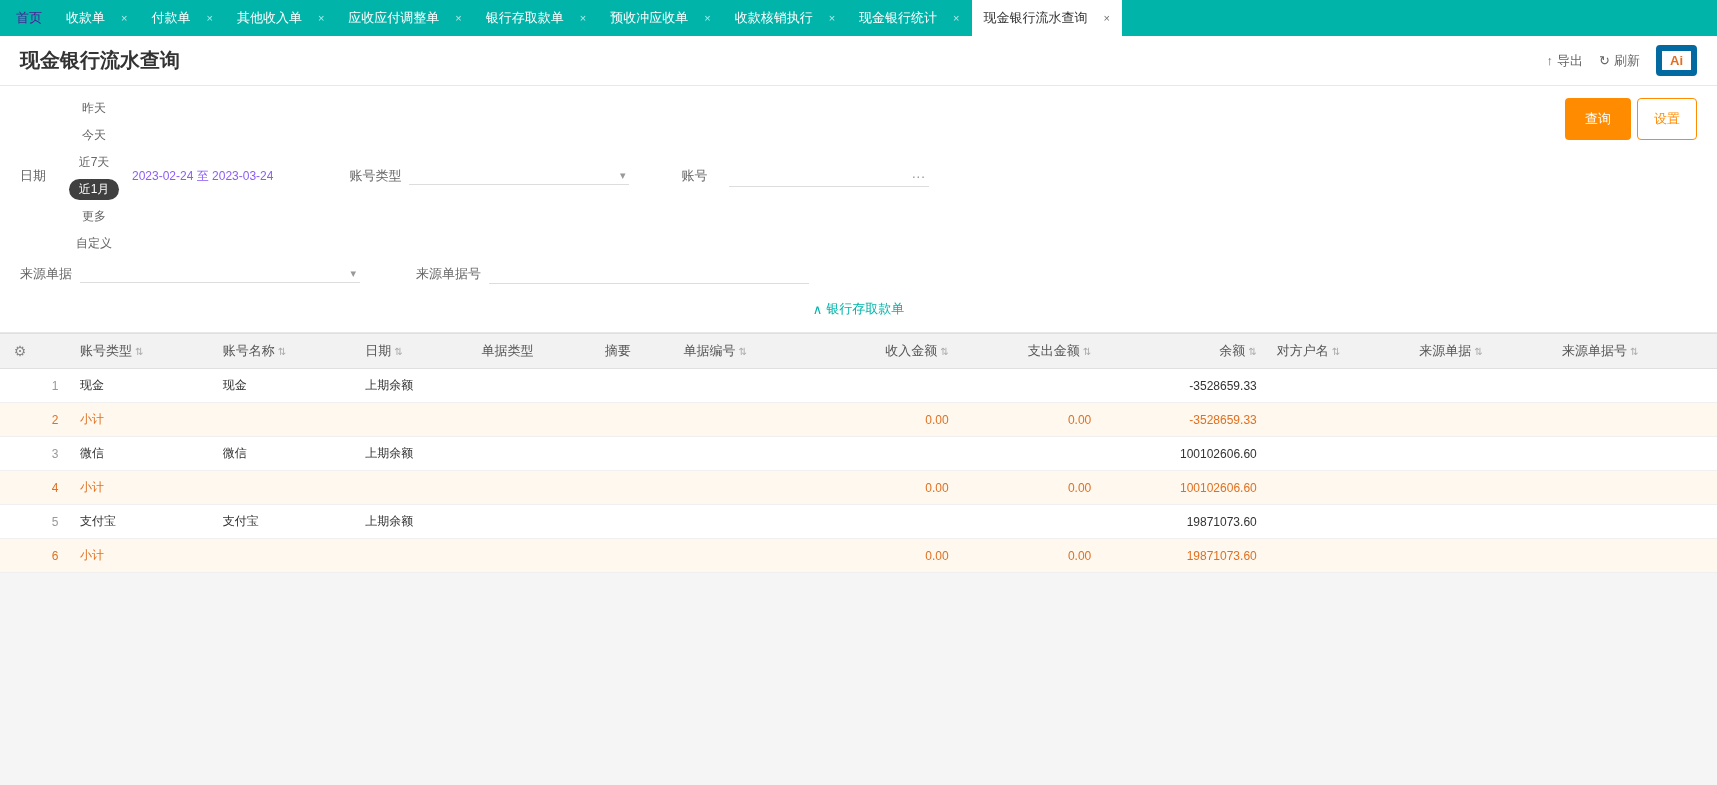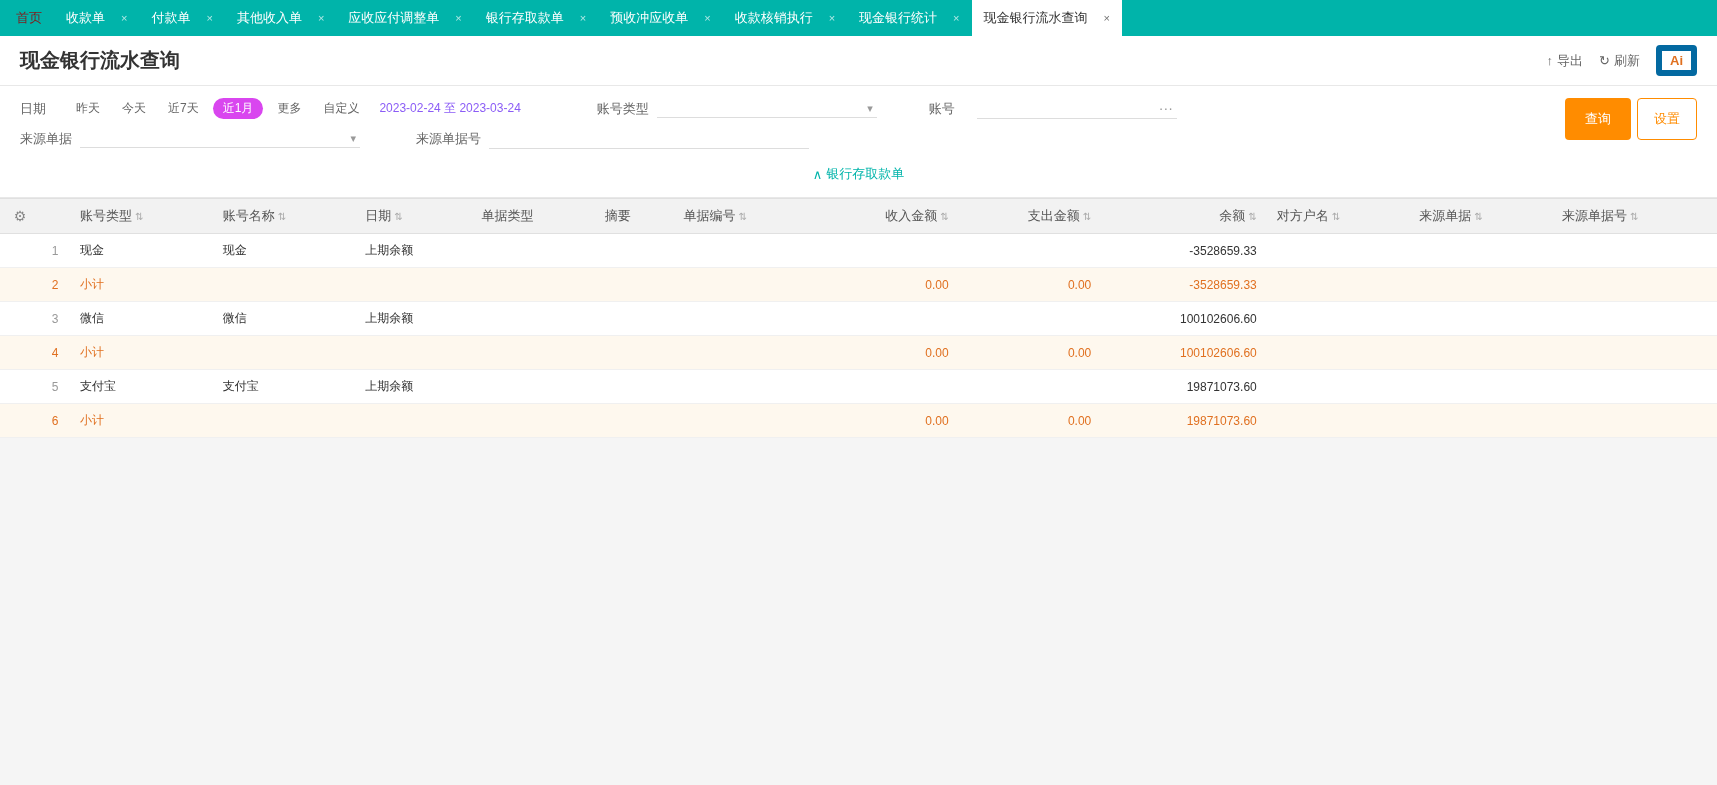--- a/index.html
+++ b/index.html
@@ -29,21 +29,21 @@
       background: #fff;
       color: #333;
       border-radius: 4px 4px 0 0;
     }
     .nav-item .close-x {
       margin-left: 6px;
       font-size: 11px;
       opacity: 0.7;
     }
     .nav-home {
-      color: #7f1d1d;
+      color: #4c1d95;
       padding: 0 12px;
       height: 33px;
       display: flex;
       align-items: center;
       font-size: 13px;
     }
 
     
     .page-header {
       background: #fff;
@@ -98,30 +98,31 @@
     }
     .filter-label {
       color: #666;
       white-space: nowrap;
       min-width: 40px;
     }
     .date-options {
       display: flex;
       align-items: center;
       gap: 6px;
+      flex-direction: column;
     }
     .date-btn {
       padding: 2px 8px;
       cursor: pointer;
       color: #666;
       border-radius: 3px;
       font-size: 12px;
     }
     .date-btn.active {
-      background: #d946ef;
+      background: #404040;
       color: #fff;
       border-radius: 12px;
       padding: 2px 10px;
     }
     .date-range {
       color: #8b5cf6;
       font-size: 12px;
       margin-left: 4px;
     }
     .filter-select {

